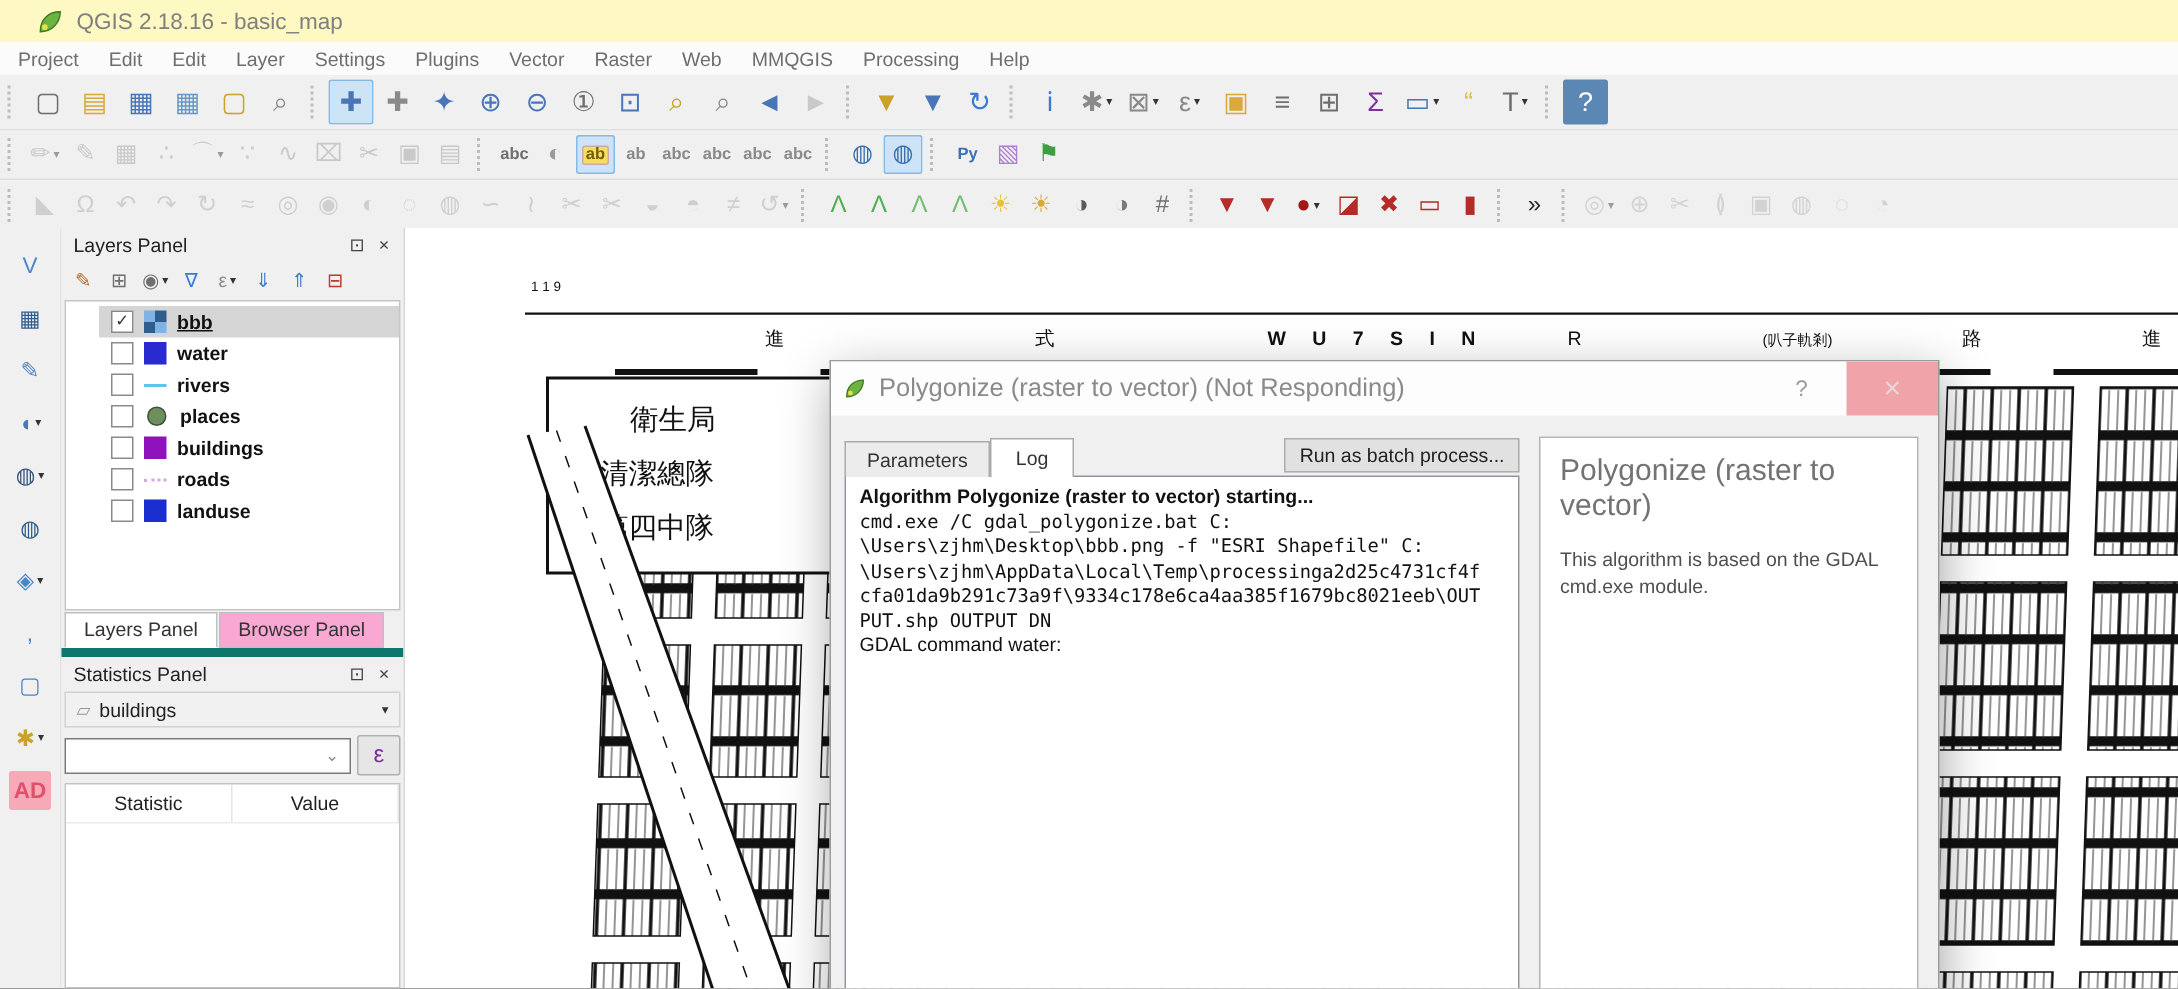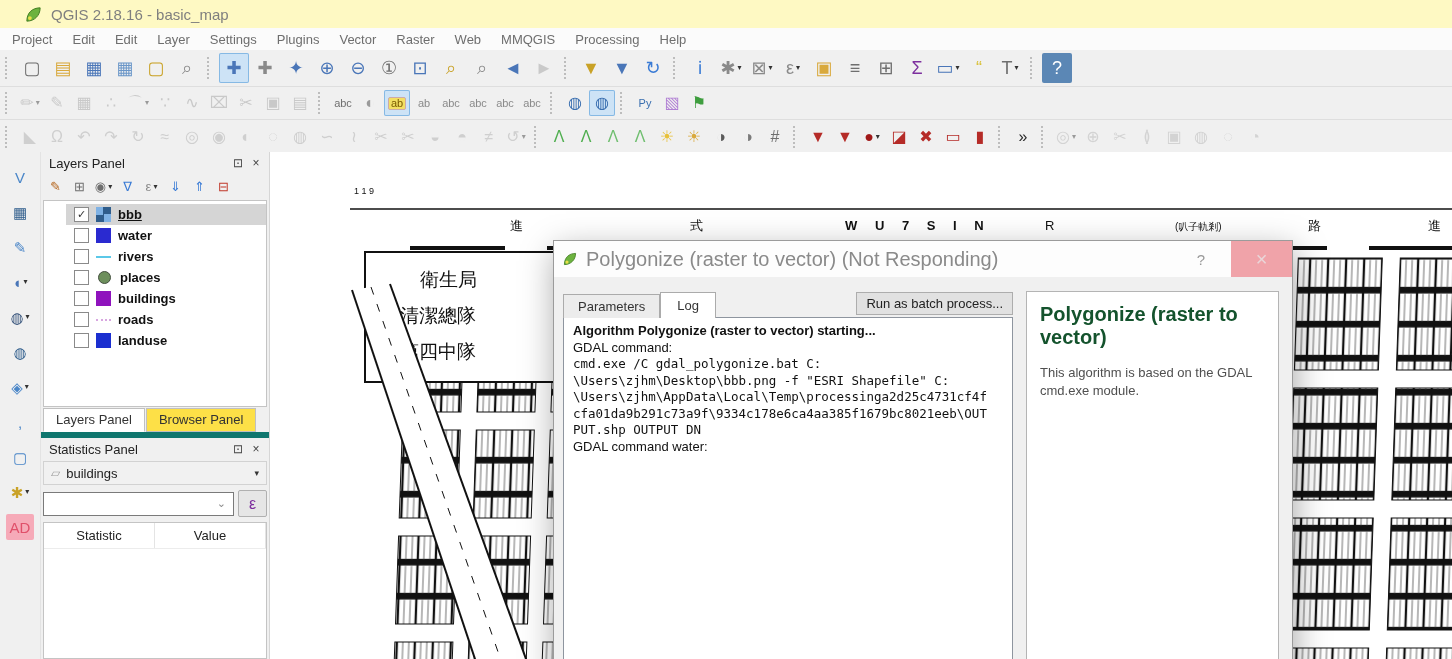--- a/index.html
+++ b/index.html
@@ -12,21 +12,21 @@
   .menu-item{padding:2px 10px;font-size:13px;color:#6e6e6e;cursor:default;}
   
   .tbrow{display:flex;align-items:center;background:#f0f0f0;border-bottom:1px solid #dedede;overflow:hidden;}
   #row1{height:36px}#row2{height:32px}#row3{height:34px}
   .handle{width:7px;height:22px;border-left:2px dotted #bdbdbd;margin:0 3px 0 5px;flex:none;}
   .tbgroup{display:flex;align-items:center;gap:1px;flex:none;}
   .tbtn{min-width:26px;height:26px;display:flex;align-items:center;justify-content:center;
         border-radius:2px;font-size:16px;line-height:1;flex:none;cursor:default;}
   #row1 .tbtn{min-width:30px;height:30px;font-size:18px;}
   .tbtn.active{background:#cde3f6;box-shadow:inset 0 0 0 1px #86b9e4;}
-  .tbtn.small{font-size:11px;font-weight:normal;}
+  .tbtn.small{font-size:11px;font-weight:bold;}
   .tbtn.disabled{opacity:.45;}
   .tbtn .glyph{pointer-events:none;}
   .tbtn .glyph.badge{background:#f3df63;border:1px solid #caa;padding:0 2px;border-radius:2px;}
   .tbtn .dd{font-size:8px;color:#333;margin-left:2px;}
   
   .main{position:absolute;top:152px;left:0;right:0;bottom:0;display:flex;}
   .leftbar{width:40px;background:#f0f0f0;display:flex;flex-direction:column;align-items:center;
            padding-top:12px;gap:9px;flex:none;border-right:1px solid #e3e3e3;}
   .leftbar .tbtn{min-width:28px;height:26px;font-size:15px;}
   .dock{width:228px;display:flex;flex-direction:column;background:#f0f0f0;flex:none;}
@@ -47,21 +47,21 @@
   .swatch{width:15px;height:15px;flex:none;}
   .sw-raster{background:conic-gradient(#2f5d8c 0 25%,#7fb2e5 0 50%,#2f5d8c 0 75%,#7fb2e5 0);}
   .sw-fill{}
   .sw-line{height:0!important;border-top:2px solid;}
   .sw-dotline{height:0!important;border-top:2px dotted;}
   .sw-circle{width:11px!important;height:11px!important;border-radius:50%;border:1px solid #44503f;margin:0 2px;}
   .sw-pattern{background-image:radial-gradient(#6f82ea 1.2px,transparent 1.2px);background-size:4px 4px;}
   .layer-label{font-size:13px;font-weight:bold;color:#111;}
   .layer-row.selected .layer-label{text-decoration:underline;}
   .dock-tabs{height:24px;display:flex;align-items:stretch;padding:1px 2px 0 2px;gap:1px;}
-  .dtab{font-size:13px;padding:3px 12px 0;background:#fde047;border:1px solid #c0c0c0;color:#333;flex:none;}
+  .dtab{font-size:13px;padding:3px 12px 0;background:#f9a8d4;border:1px solid #c0c0c0;color:#333;flex:none;}
   .dtab.active{background:#fff;border-bottom-color:#fff;}
   
   .layer-combo{height:22px;display:flex;align-items:center;gap:6px;padding:0 7px;margin:1px 2px;
                background:#f1f1f1;border:1px solid #d2d2d2;font-size:13px;}
   .layer-combo .sp{flex:1;}
   .combo-arrow{font-size:9px;color:#333;}
   .field-row{display:flex;gap:4px;margin:4px 2px 3px;align-items:center;}
   .field-combo{flex:1;height:22px;background:#fff;border:1px solid #7a7a7a;display:flex;align-items:center;
                justify-content:flex-end;padding-right:7px;color:#8a8a8a;font-size:11px;}
   .eps-btn{width:27px;height:25px;background:#e6e6e6;border:1px solid #b0b0b0;color:#7d2f9e;font-size:16px;
@@ -71,39 +71,39 @@
   .stats-head div{flex:1;text-align:center;font-size:13px;color:#222;border-right:1px solid #e4e4e4;height:100%;
                   display:flex;align-items:center;justify-content:center;}
   .stats-body{flex:1;}
   
   .canvas{flex:1;position:relative;background:#fff;overflow:hidden;border-left:1px solid #d6d6d6;}
   .canvas svg{position:absolute;inset:0;}
   
   .dialog{position:absolute;left:553px;top:240px;width:738px;height:445px;background:#f0f0f0;
           border:1px solid #9b9b9b;box-shadow:2px 10px 32px rgba(0,0,0,.35);}
   .dlg-title{height:36px;background:#fdfdfd;display:flex;align-items:center;gap:8px;padding-left:8px;}
-  .dlg-title-text{flex:1;font-size:20px;color:#8a8a8a;white-space:nowrap;overflow:hidden;}
+  .dlg-title-text{flex:1;font-size:17px;color:#8a8a8a;white-space:nowrap;overflow:hidden;}
   .dlg-help{width:44px;text-align:center;font-size:15px;color:#999;}
   .dlg-close{width:61px;height:36px;background:#f0a3a9;display:flex;align-items:center;justify-content:center;
              color:#e9d6d9;font-size:20px;}
   .dlg-body{position:absolute;top:36px;left:0;right:0;bottom:0;display:flex;gap:13px;padding:14px 13px 0 9px;}
   .left-col{width:450px;display:flex;flex-direction:column;flex:none;}
   .tabs-row{display:flex;align-items:flex-end;height:27px;position:relative;z-index:2;}
   .tab{font-size:13px;padding:4px 14px;border:1px solid #ababab;border-bottom:none;background:#ececec;
        color:#333;flex:none;}
   .tab.active{background:#fff;padding:5px 16px;}
   .tabs-sp{flex:1;}
   .run-batch{font-size:13px;padding:3px 9px;background:#e1e1e1;border:1px solid #adadad;margin-bottom:3px;
              color:#222;flex:none;}
   .log-box{flex:1;background:#fff;border:1px solid #8e959f;margin-top:-1px;padding:5px 9px;overflow:hidden;}
   .log-line{font-size:13px;color:#111;line-height:16.5px;white-space:pre;}
   .log-line.bold{font-weight:bold;}
   .log-line.mono{font-family:"DejaVu Sans Mono",monospace;font-size:12.5px;}
   .right-col{flex:1;background:#fff;border:1px solid #b4b4b4;padding:11px 13px;overflow:hidden;}
-  .help-heading{margin:0 0 15px;font-size:20px;font-weight:bold;color:#14532d;line-height:1.15;}
+  .help-heading{margin:0 0 15px;font-size:20px;font-weight:normal;color:#737373;line-height:1.15;}
   .help-para{font-size:13px;color:#4f4f4f;margin:0 0 15px;line-height:1.35;}
   .help-link{color:#1d87c9;font-weight:bold;}
 </style>
 </head>
 <body>
 
 <div class="window">
 
   <div class="titlebar">
     <svg width="19" height="19" viewBox="0 0 20 20">
@@ -740,21 +740,20 @@
     <div class="dlg-body">
       <div class="left-col">
         <div class="tabs-row">
           <div class="tab">Parameters</div>
           <div class="tab active">Log</div>
           <div class="tabs-sp"></div>
           <button class="run-batch">Run as batch process...</button>
         </div>
         <div class="log-box" id="log-box">
             <div class="log-line bold">Algorithm Polygonize (raster to vector) starting...</div>
-            <div class="log-line plain">GDAL command:</div>
             <div class="log-line mono">cmd.exe /C gdal_polygonize.bat C:</div>
             <div class="log-line mono">\Users\zjhm\Desktop\bbb.png -f "ESRI Shapefile" C:</div>
             <div class="log-line mono">\Users\zjhm\AppData\Local\Temp\processinga2d25c4731cf4f</div>
             <div class="log-line mono">cfa01da9b291c73a9f\9334c178e6ca4aa385f1679bc8021eeb\OUT</div>
             <div class="log-line mono">PUT.shp OUTPUT DN</div>
             <div class="log-line plain">GDAL command water:</div>
           </div>
       </div>
       <div class="right-col">
         <div class="help-heading">Polygonize (raster to vector)</div>

